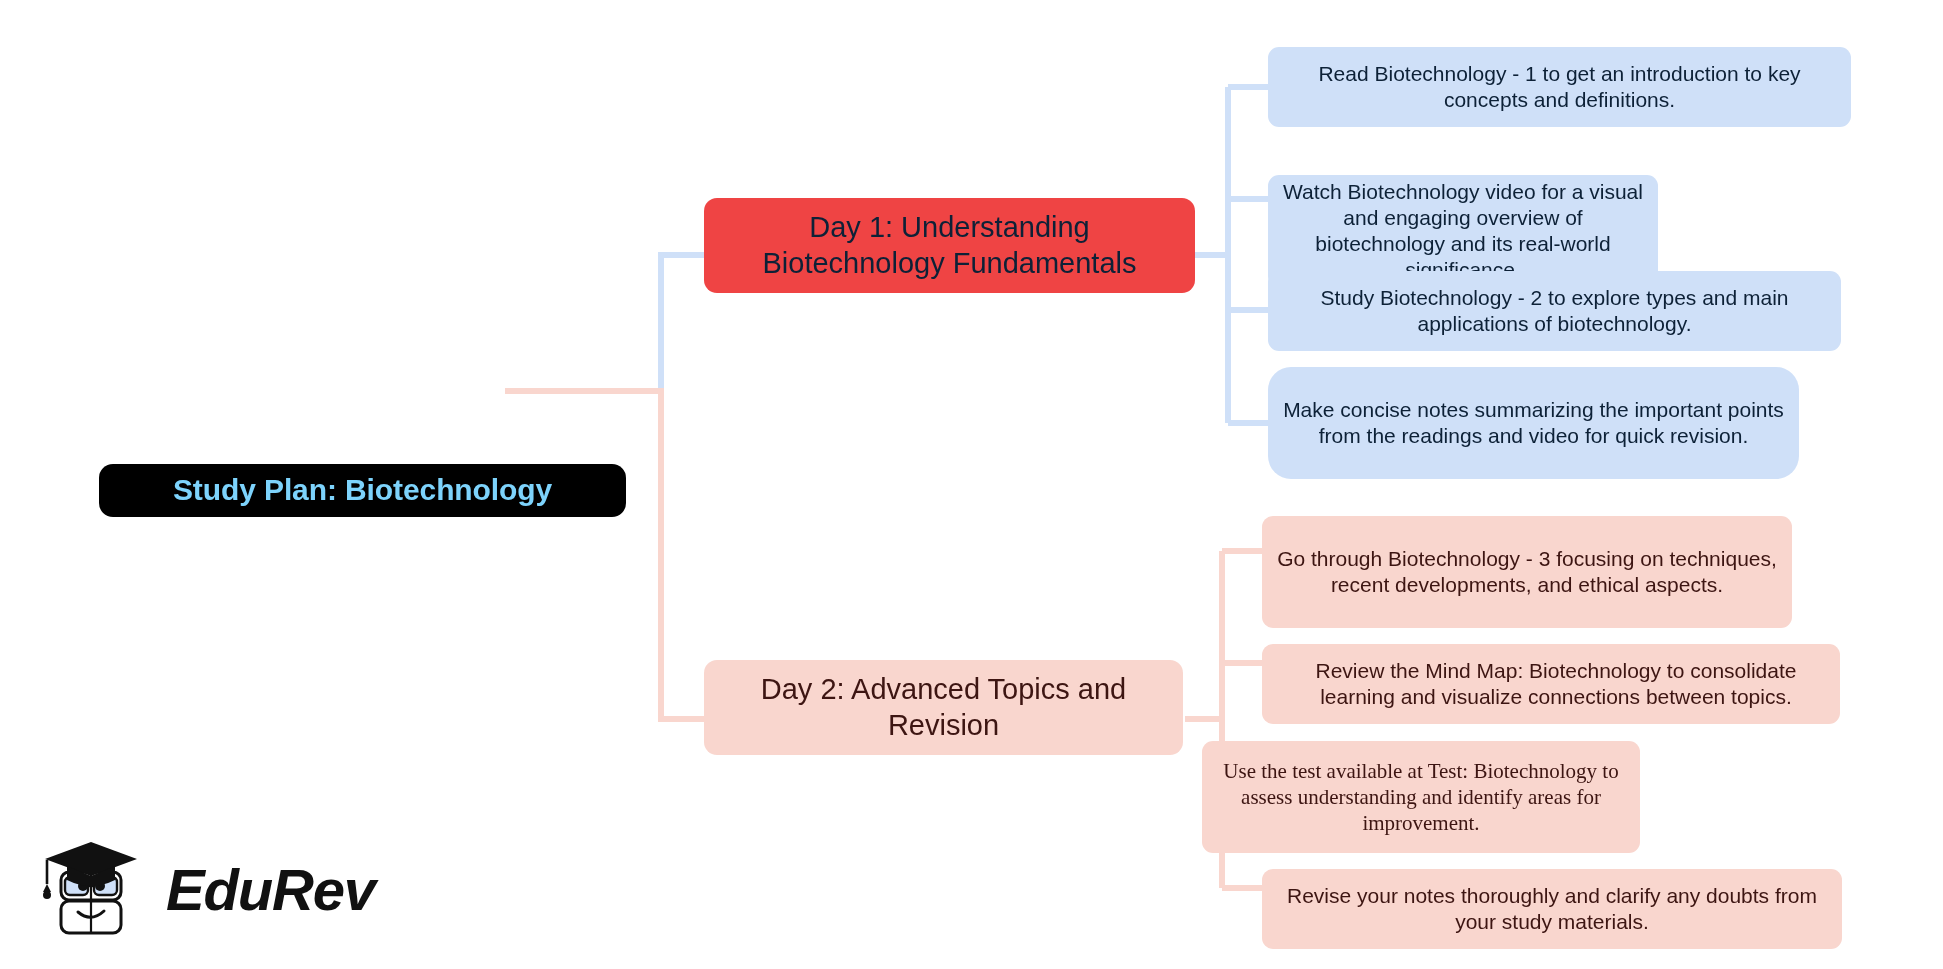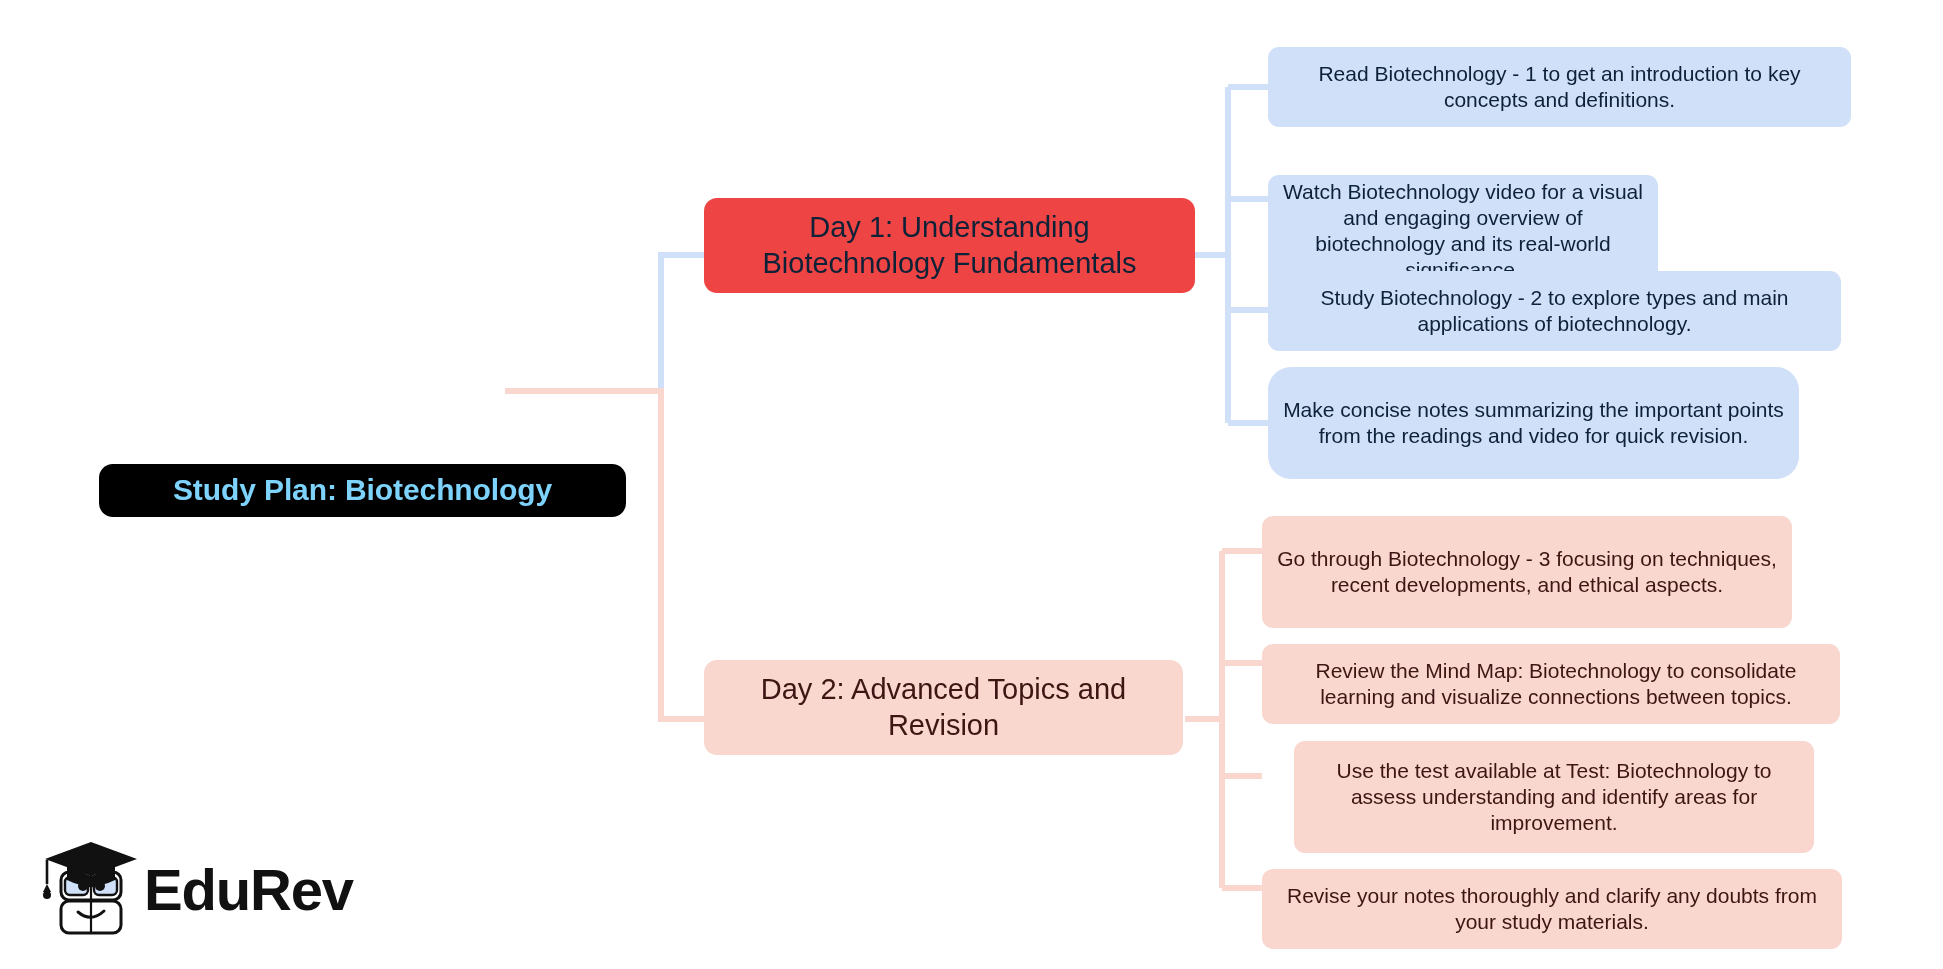--- a/index.html
+++ b/index.html
@@ -85,21 +85,22 @@
     margin-top: 21px;
   }
 
   
   #logo {
     position: absolute;
     left: 34px;
     top: 840px;
     display: flex;
     align-items: center;
-    gap: 0;
+    gap: 22px;
+    font-style: italic;
   }
   #logo-mark {
     display: block;
   }
   #logo-word {
     font-size: 58px;
     font-weight: bold;
     color: #111111;
     letter-spacing: -1.2px;
     line-height: 1;
@@ -160,21 +161,21 @@
   </div>
 
   <div class="node leaf pink" style="left:1262px; top:495px; width:530px; height:112px;">
     <span>Go through Biotechnology - 3 focusing on techniques, recent developments, and ethical aspects.</span>
   </div>
 
   <div class="node leaf pink" style="left:1262px; top:623px; width:578px; height:80px;padding-left:24px;">
     <span>Review the Mind Map: Biotechnology to consolidate learning and visualize connections between topics.</span>
   </div>
 
-  <div class="node leaf pink" style="left:1294px; top:720px; width:520px; height:112px;">
+  <div class="node leaf pink" style="left:1202px; top:720px; width:438px; height:112px;font-family:Liberation Serif, serif;">
     <span>Use the test available at Test: Biotechnology to assess understanding and identify areas for improvement.</span>
   </div>
 
   <div class="node leaf pink" style="left:1262px; top:848px; width:580px; height:80px;">
     <span>Revise your notes thoroughly and clarify any doubts from your study materials.</span>
   </div>
 
   <div id="logo">
     <svg id="logo-mark" width="110" height="100" viewBox="0 0 110 100">
 

